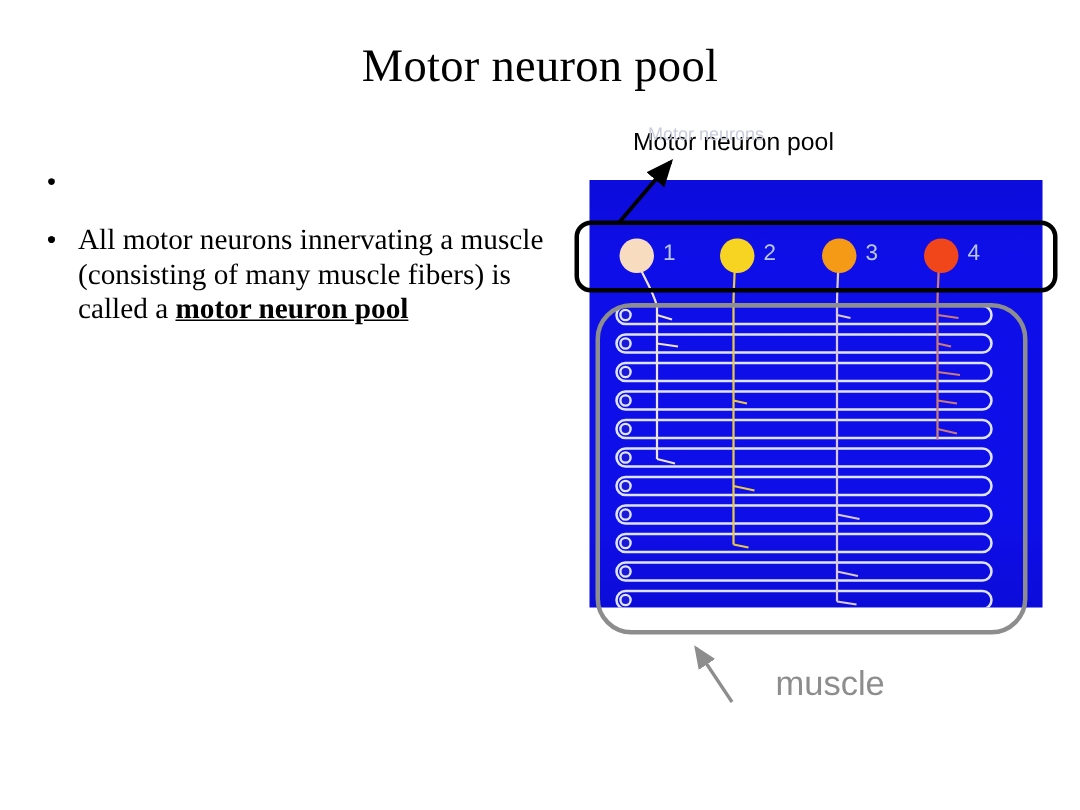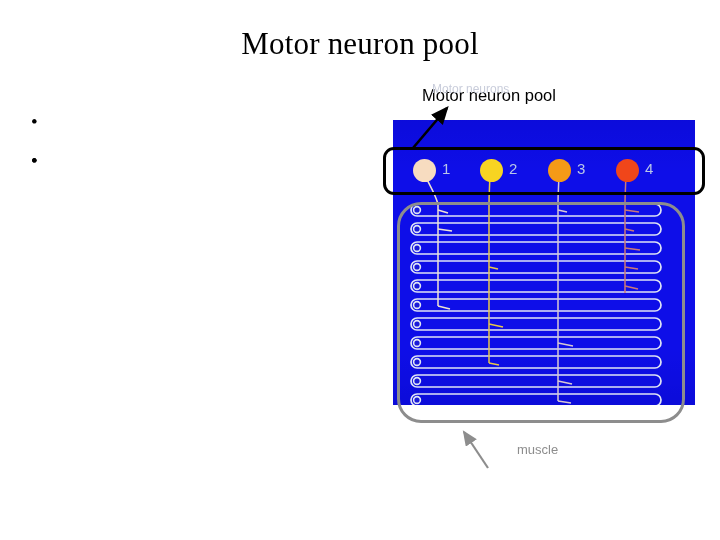--- a/index.html
+++ b/index.html
@@ -166,21 +166,21 @@
     z-index: 3;
     pointer-events: none;
   }
 
   
   #muscle-label {
     position: absolute;
     left: 137px;
     top: 362px;
     font-family: "Liberation Sans", sans-serif;
-    font-size: 13px;
+    font-size: 23px;
     color: #8d8d8d;
   }
 
   svg { display: block; }
 </style>
 </head>
 <body>
 
 <div id="slide">
 
@@ -191,20 +191,21 @@
     <div class="bullet-row" id="bullet-0">
       <span class="dot">•</span>
     </div>
 
     <div class="bullet-row" id="bullet-1">
       <span class="dot">•</span>
     </div>
 
     <div class="bullet-row" id="bullet-2">
       <span class="dot">•</span>
+      <span><span>All motor neurons innervating a muscle (consisting of many muscle fibers) is called a </span><span class="hl-bold-underline">motor neuron pool</span></span>
     </div>
 
   </div>
 
   <div id="figure">
 
     <div id="pool-annotation">Motor neuron pool</div>
 
     <svg width="330" height="410" style="position:absolute;left:0;top:0;z-index:7;pointer-events:none;">
       <defs>

